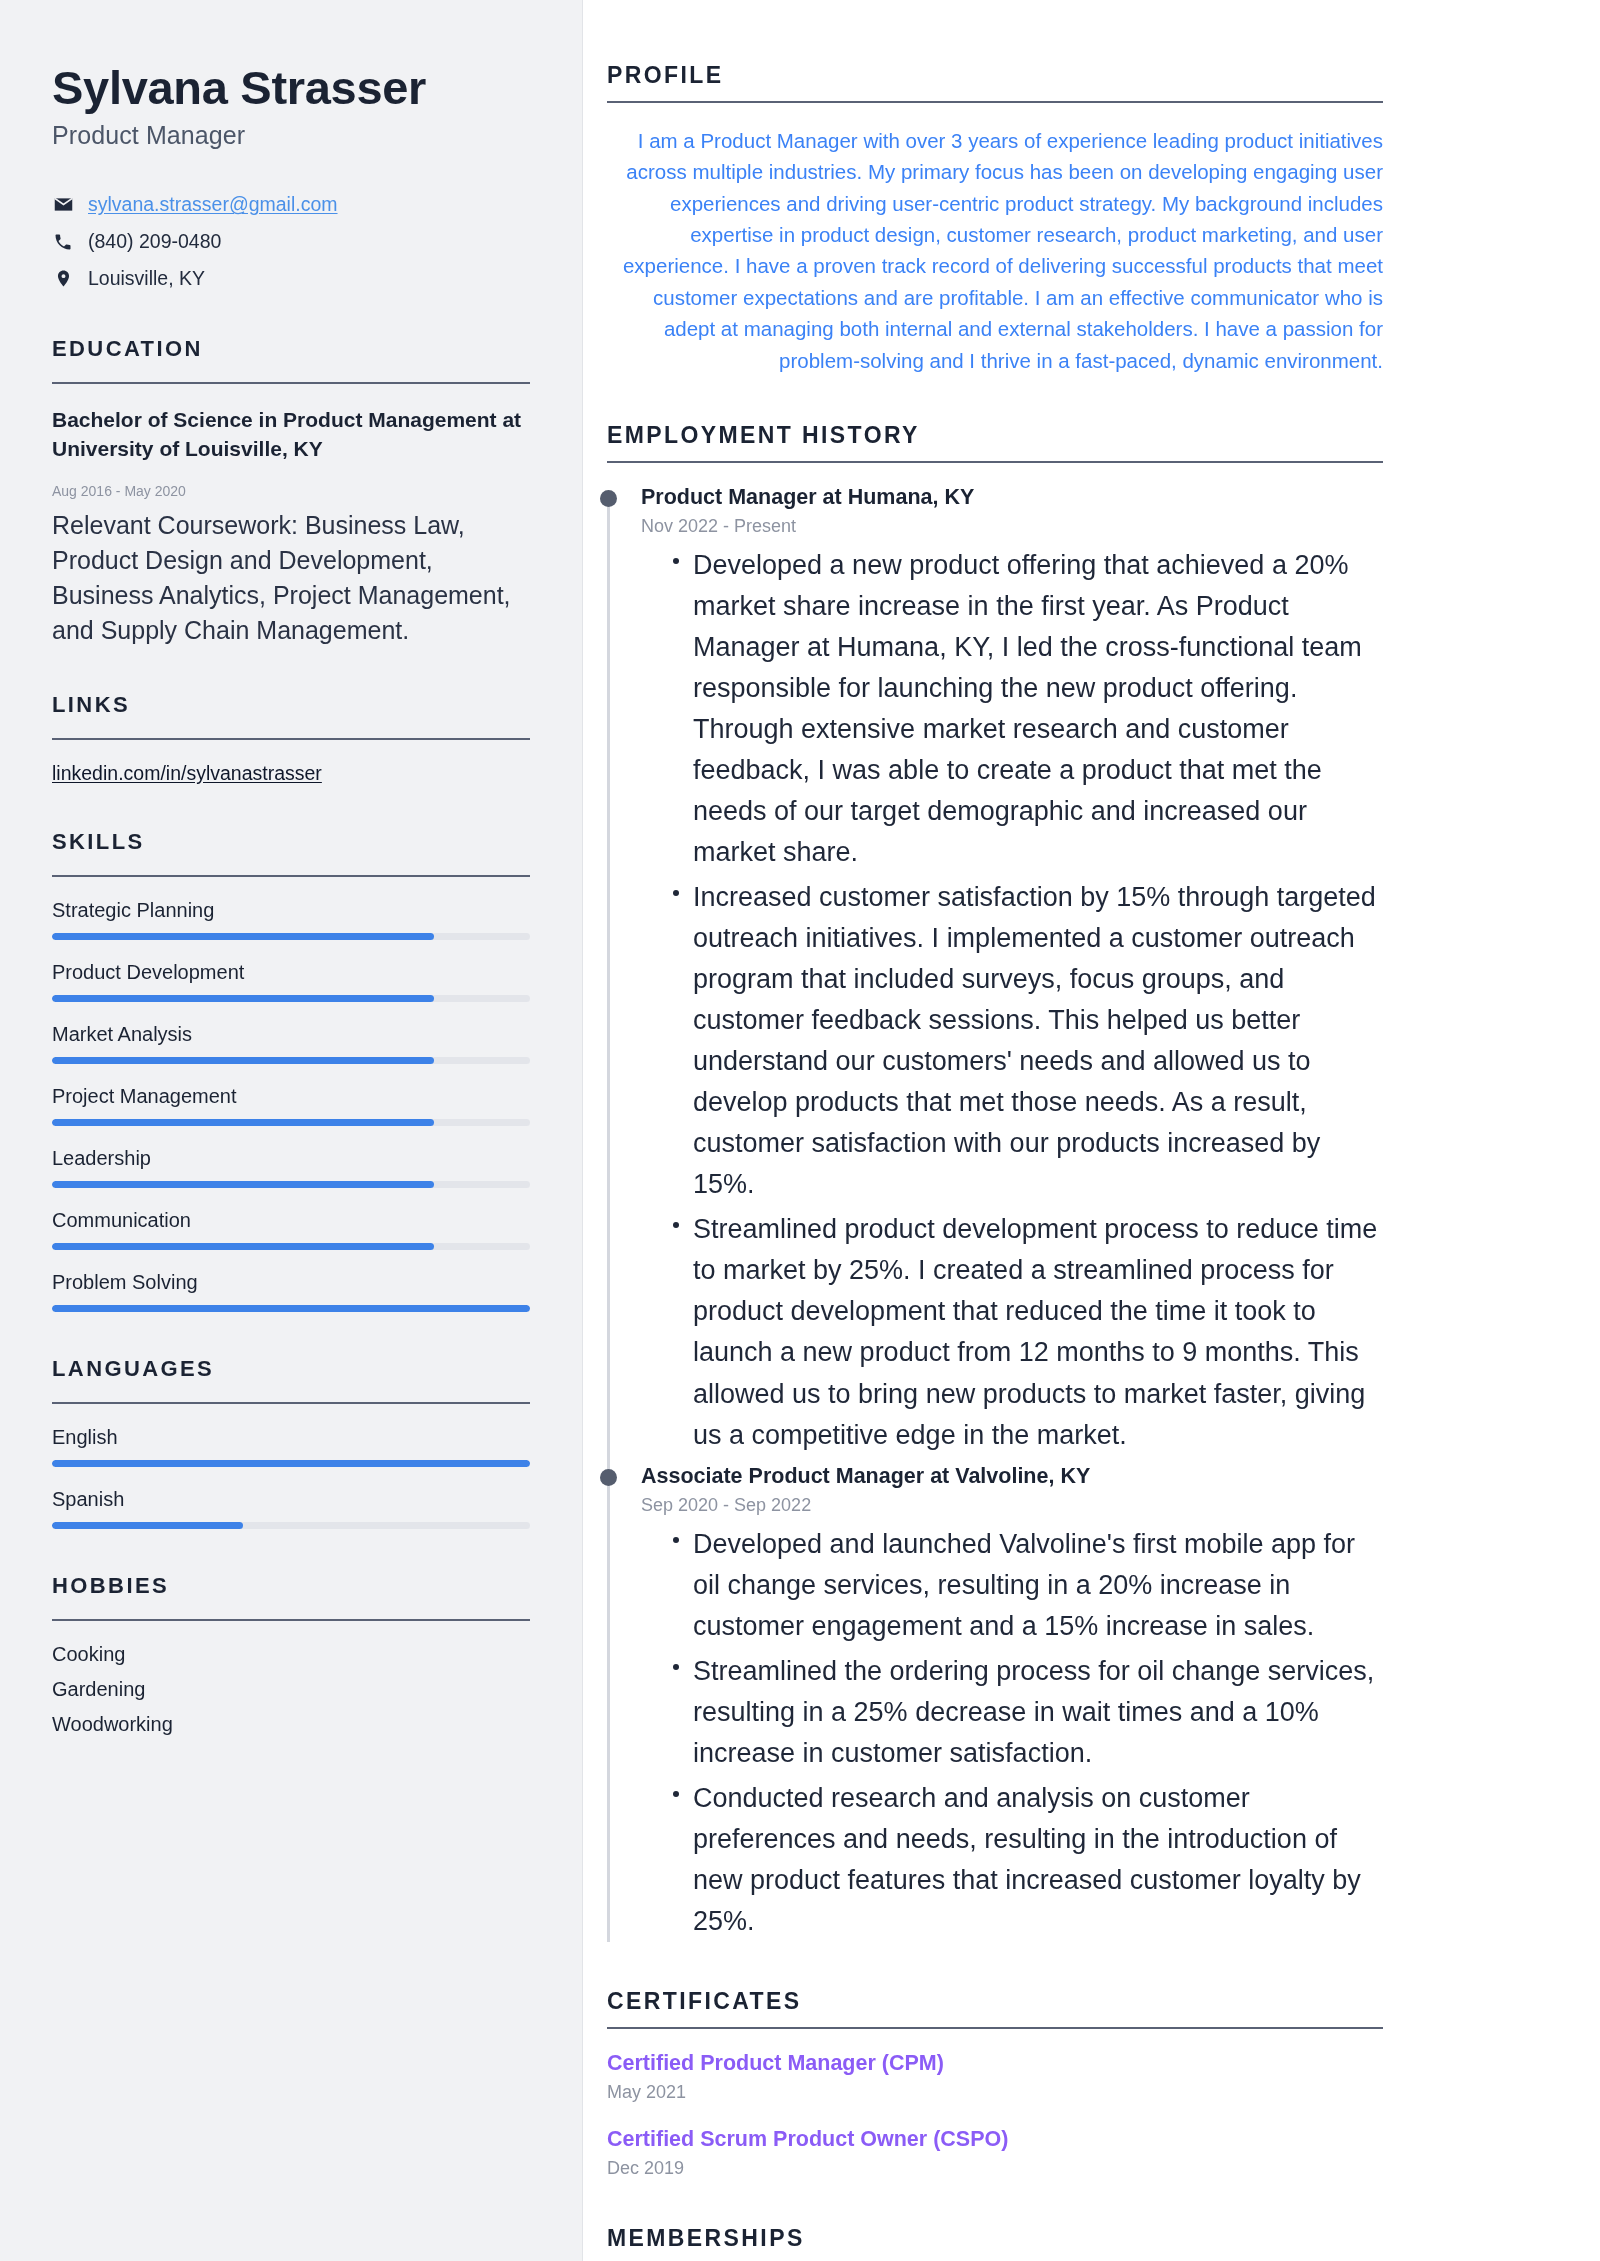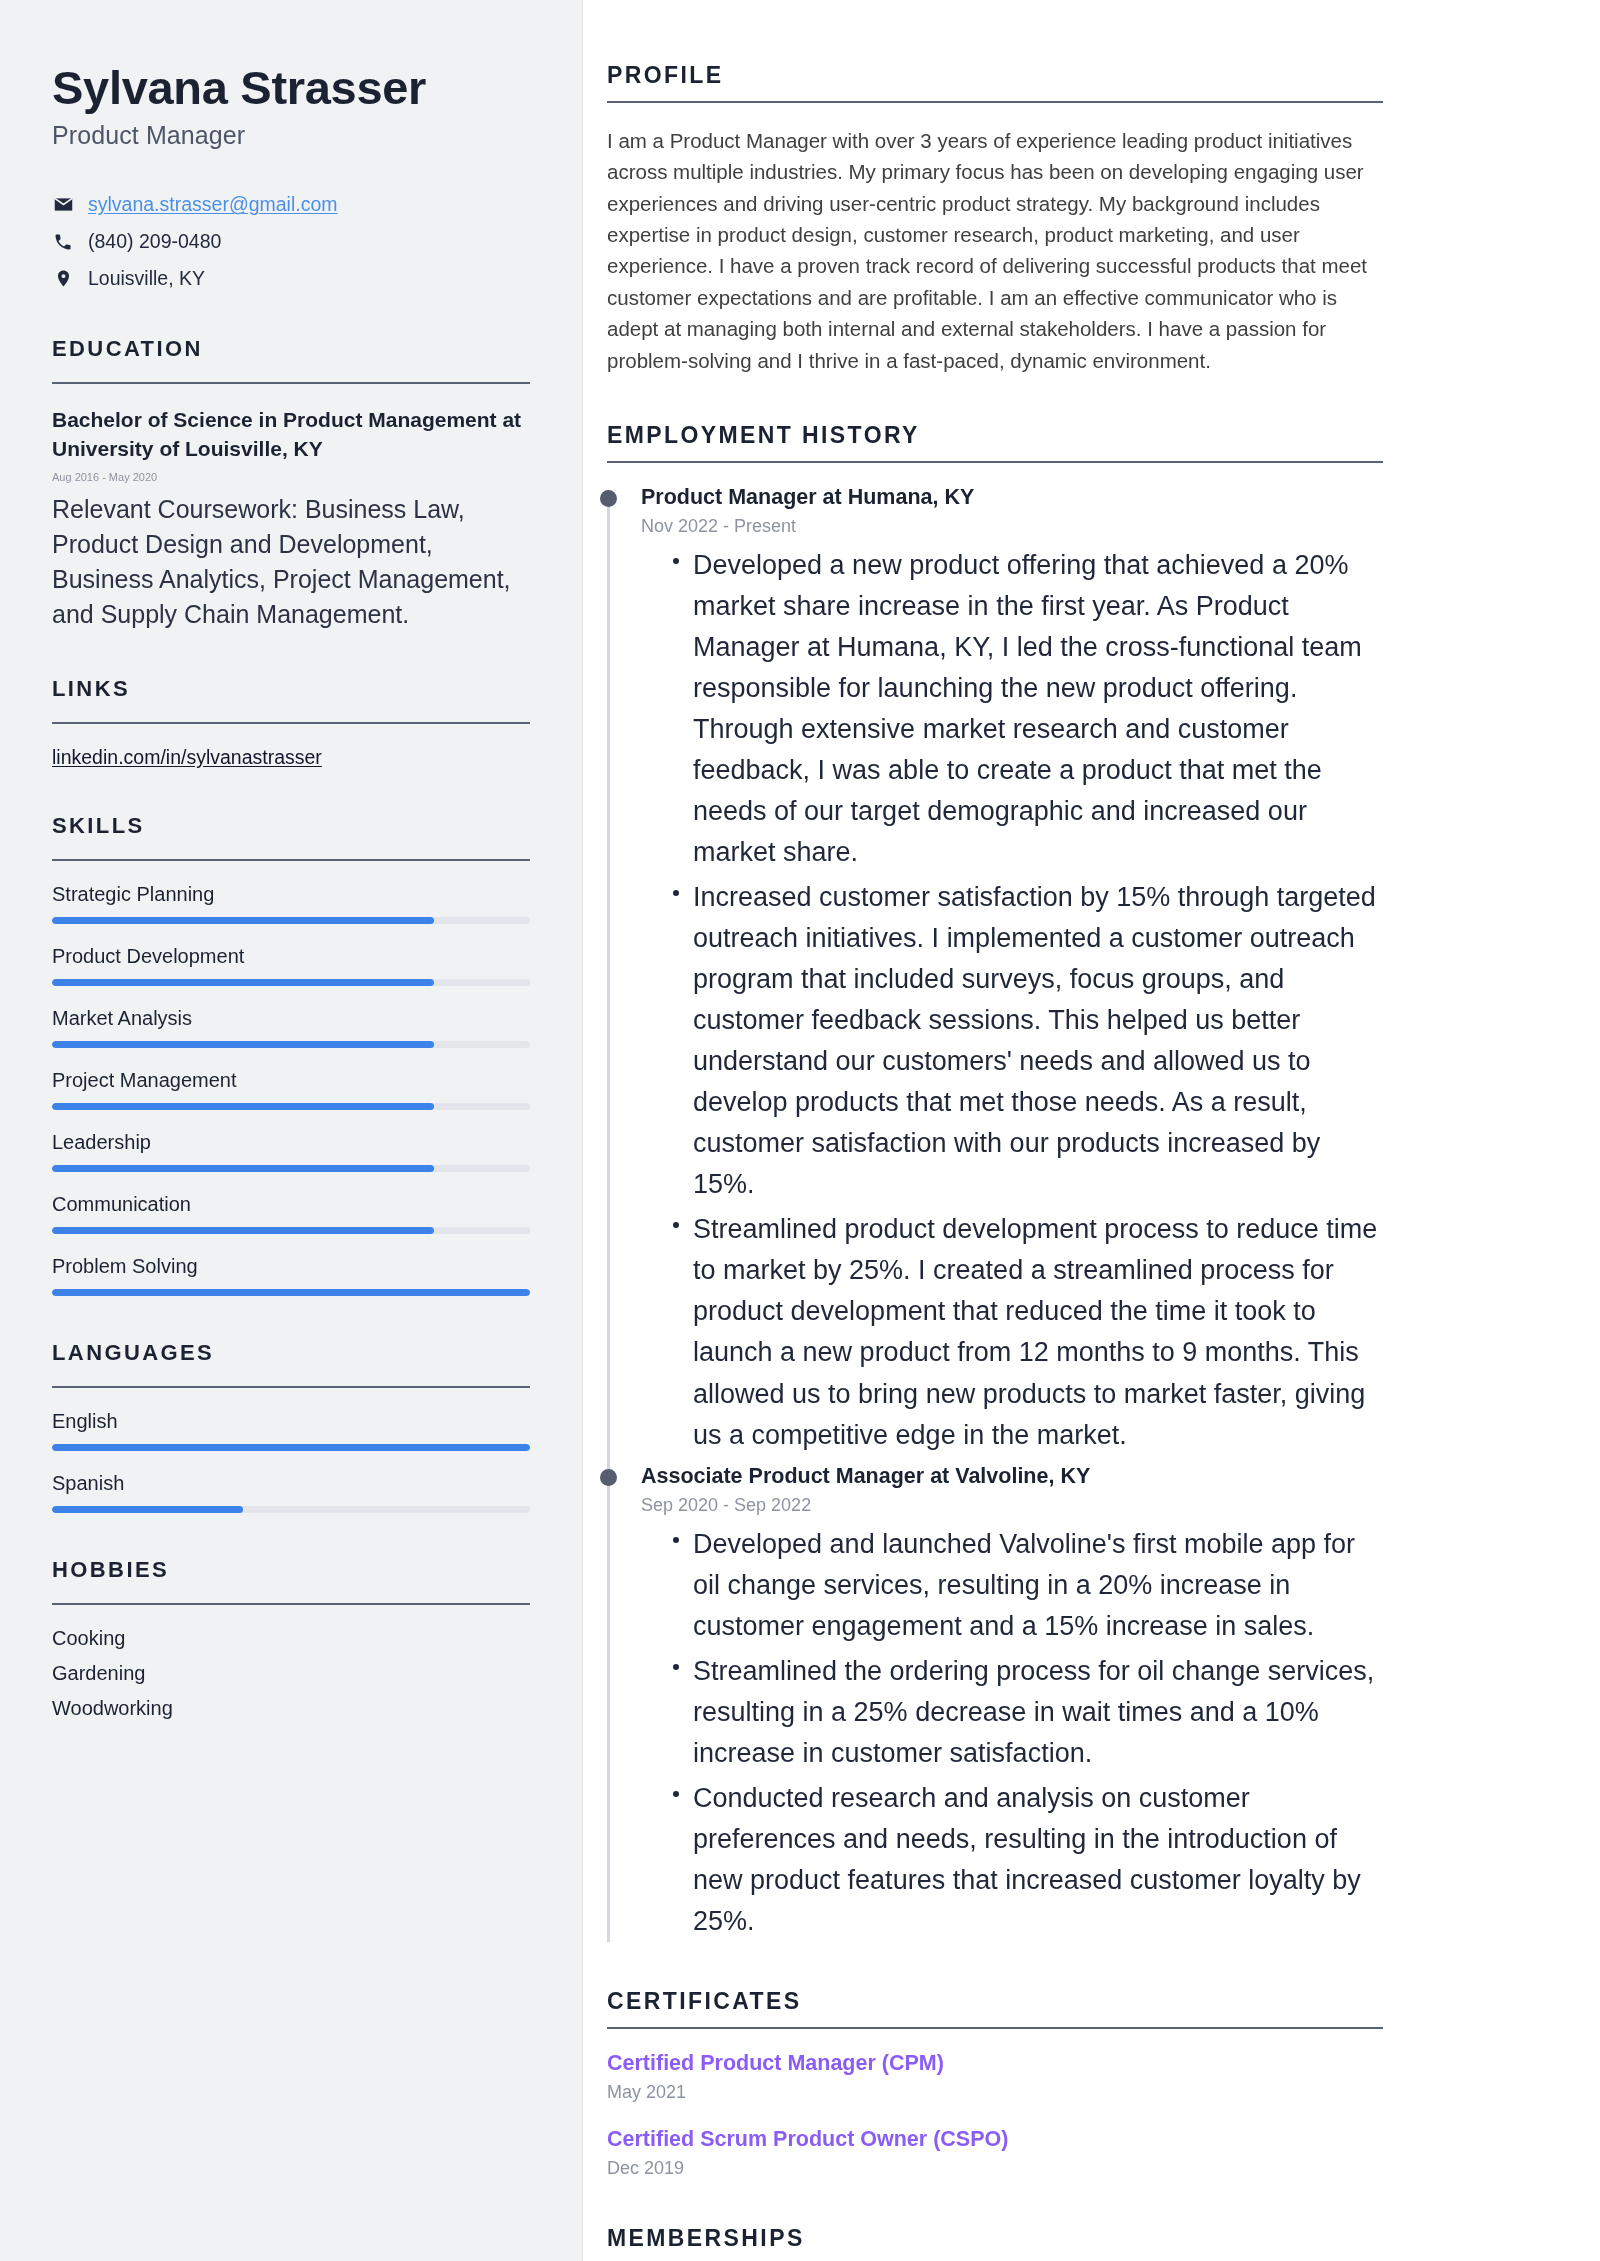--- a/index.html
+++ b/index.html
@@ -83,23 +83,23 @@
     margin-bottom: 22px;
   }
 
   .edu-degree {
     font-size: 21px;
     font-weight: 700;
     color: #1b2333;
     line-height: 1.38;
   }
   .edu-date {
-    font-size: 11px;
+    font-size: 14px;
     color: #8d93a1;
-    margin-top: 7px;
+    margin-top: 19px;
   }
   .edu-desc {
     font-size: 25px;
     color: #2a3244;
     line-height: 1.4;
     margin-top: 9px;
   }
 
   .link-line {
     font-size: 19.5px;
@@ -147,23 +147,23 @@
     padding-bottom: 12px;
   }
   .m-sec-rule {
     height: 2px;
     background: #5a6275;
     width: 100%;
     margin-bottom: 22px;
   }
   .profile-text {
     font-size: 20.5px;
-    color: #404040;
+    color: #3b82f6;
     line-height: 1.53;
-    text-align: left;
+    text-align: right;
   }
 
   .timeline {
     position: relative;
     padding-left: 34px;
   }
   .timeline::before {
     content: "";
     position: absolute;
     left: 0;

